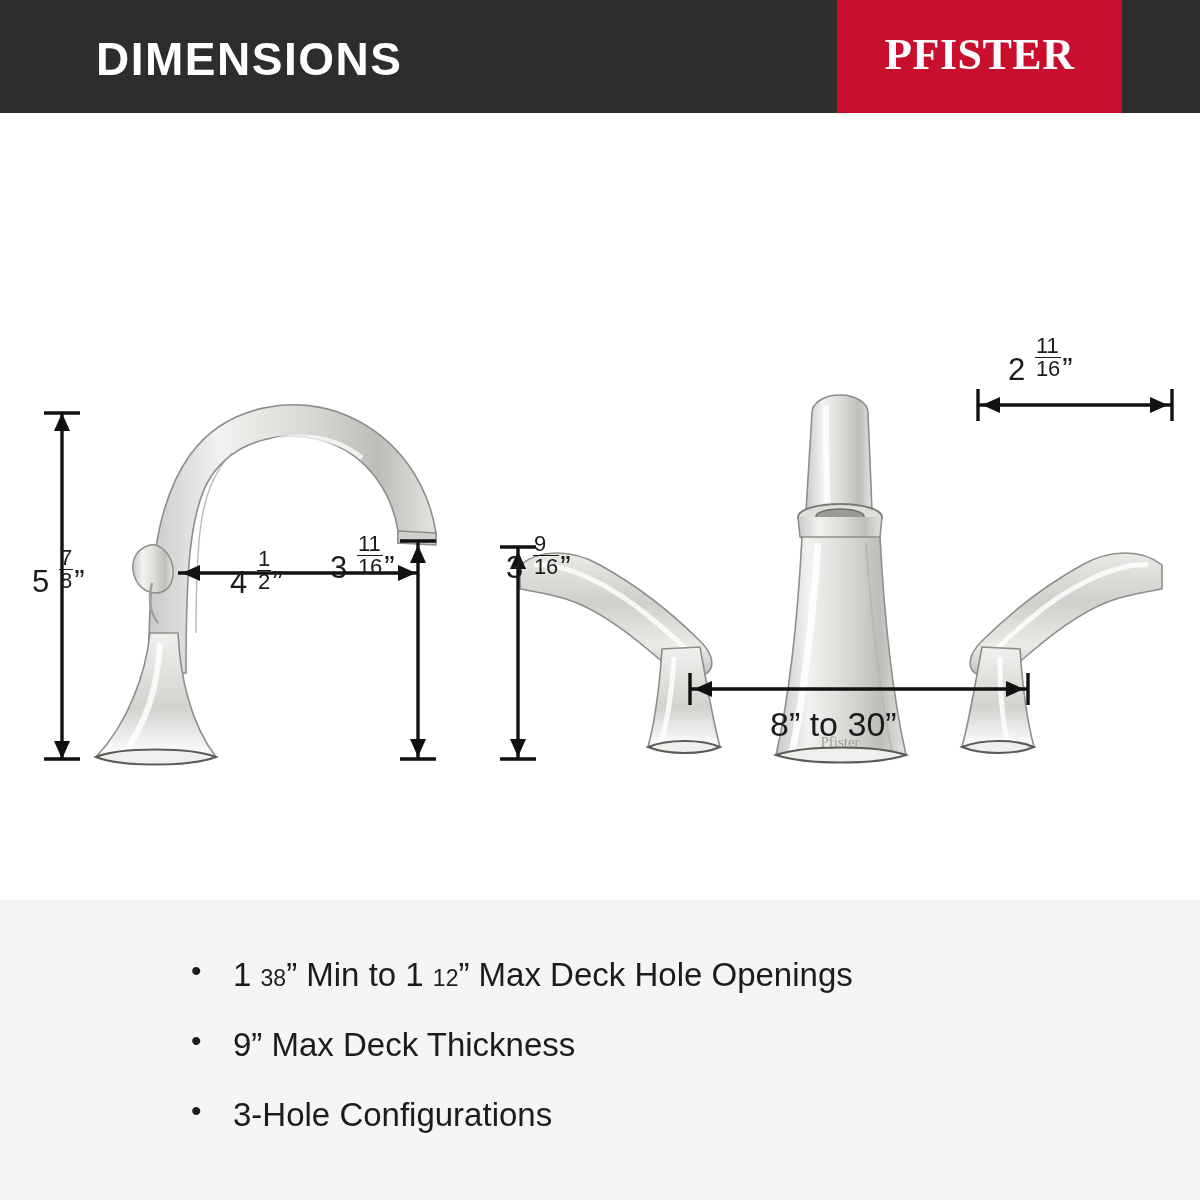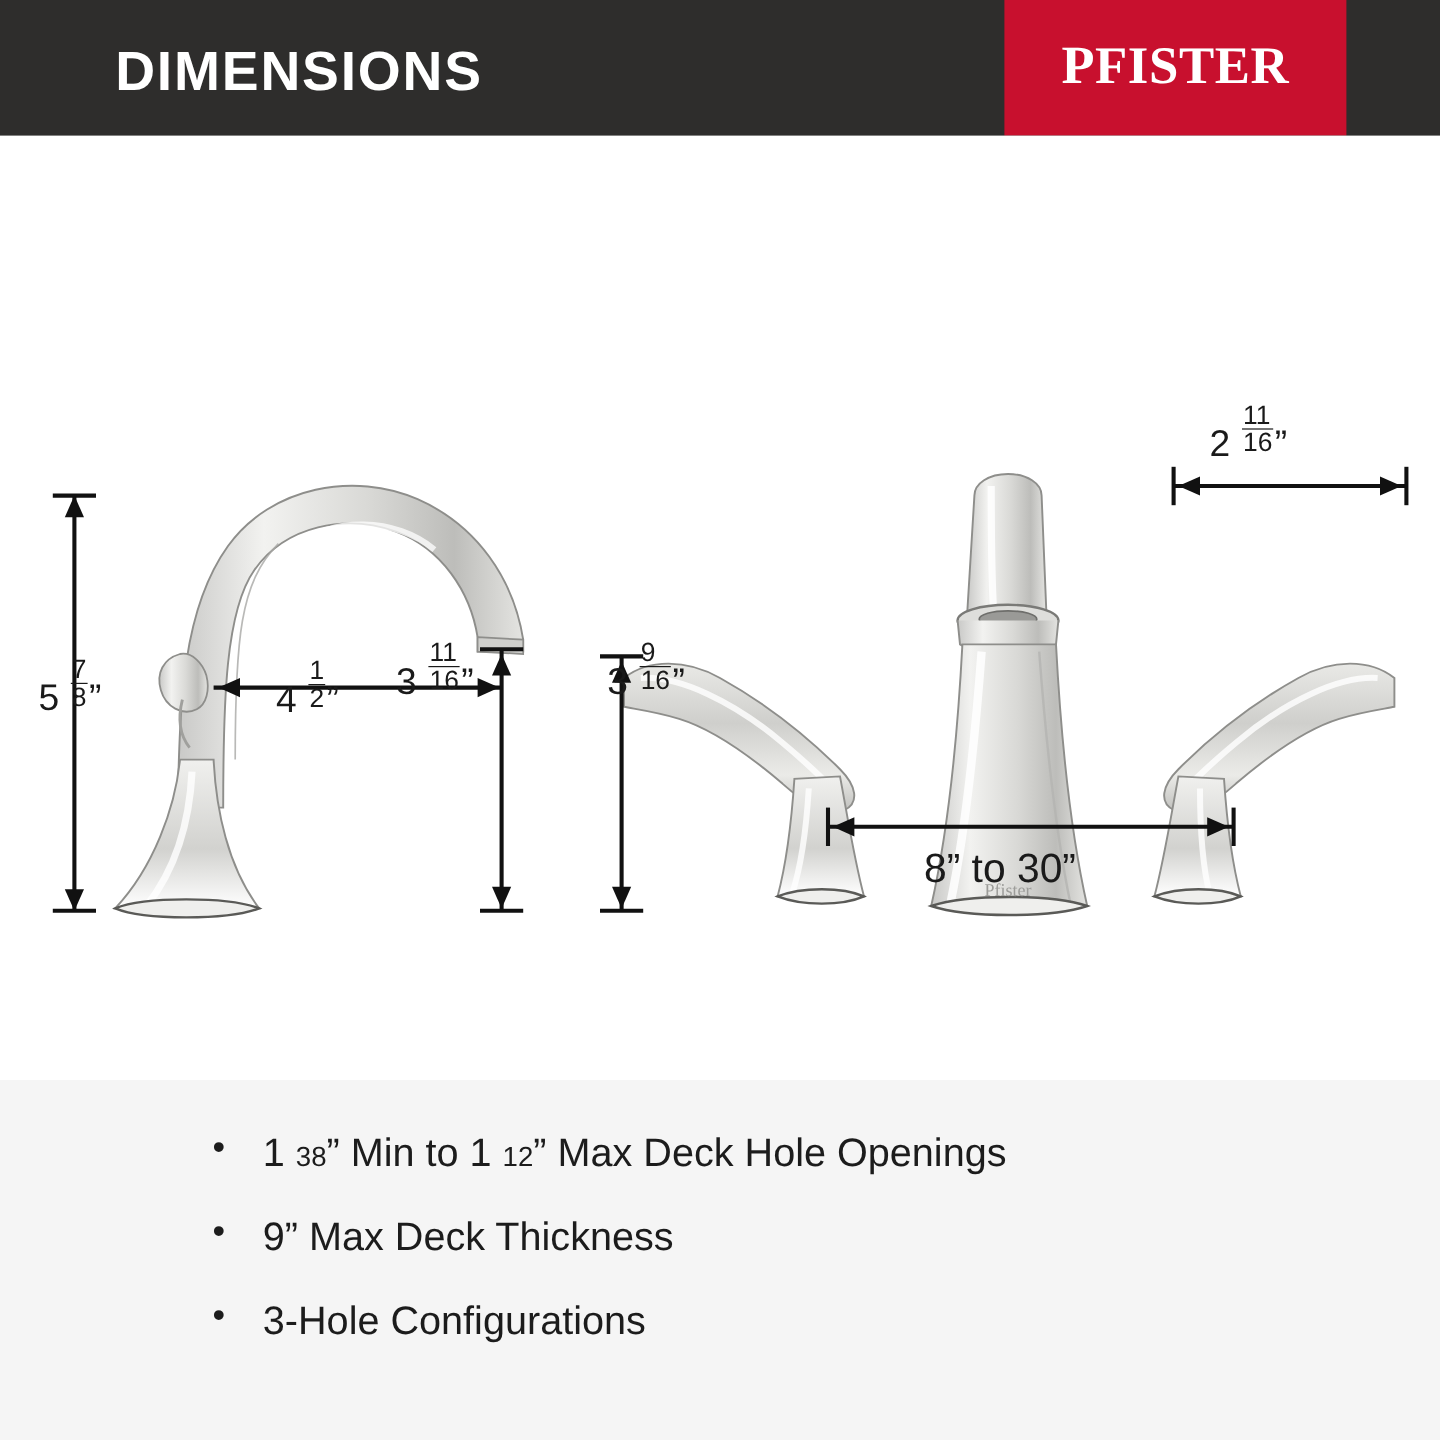--- a/index.html
+++ b/index.html
@@ -99,21 +99,21 @@
   
   .notes {
     position: absolute;
     left: 0;
     top: 900px;
     width: 1200px;
     height: 300px;
     background: #f5f5f5;
   }
   .notes ul {
-    margin: 2px;
+    margin: 16px;
     padding: 40px 0 0 175px;
     list-style: none;
   }
   .notes li {
     position: relative;
     font-size: 33px;
     color: #1c1c1c;
     margin-bottom: 32px;
     padding-left: 42px;
   }

